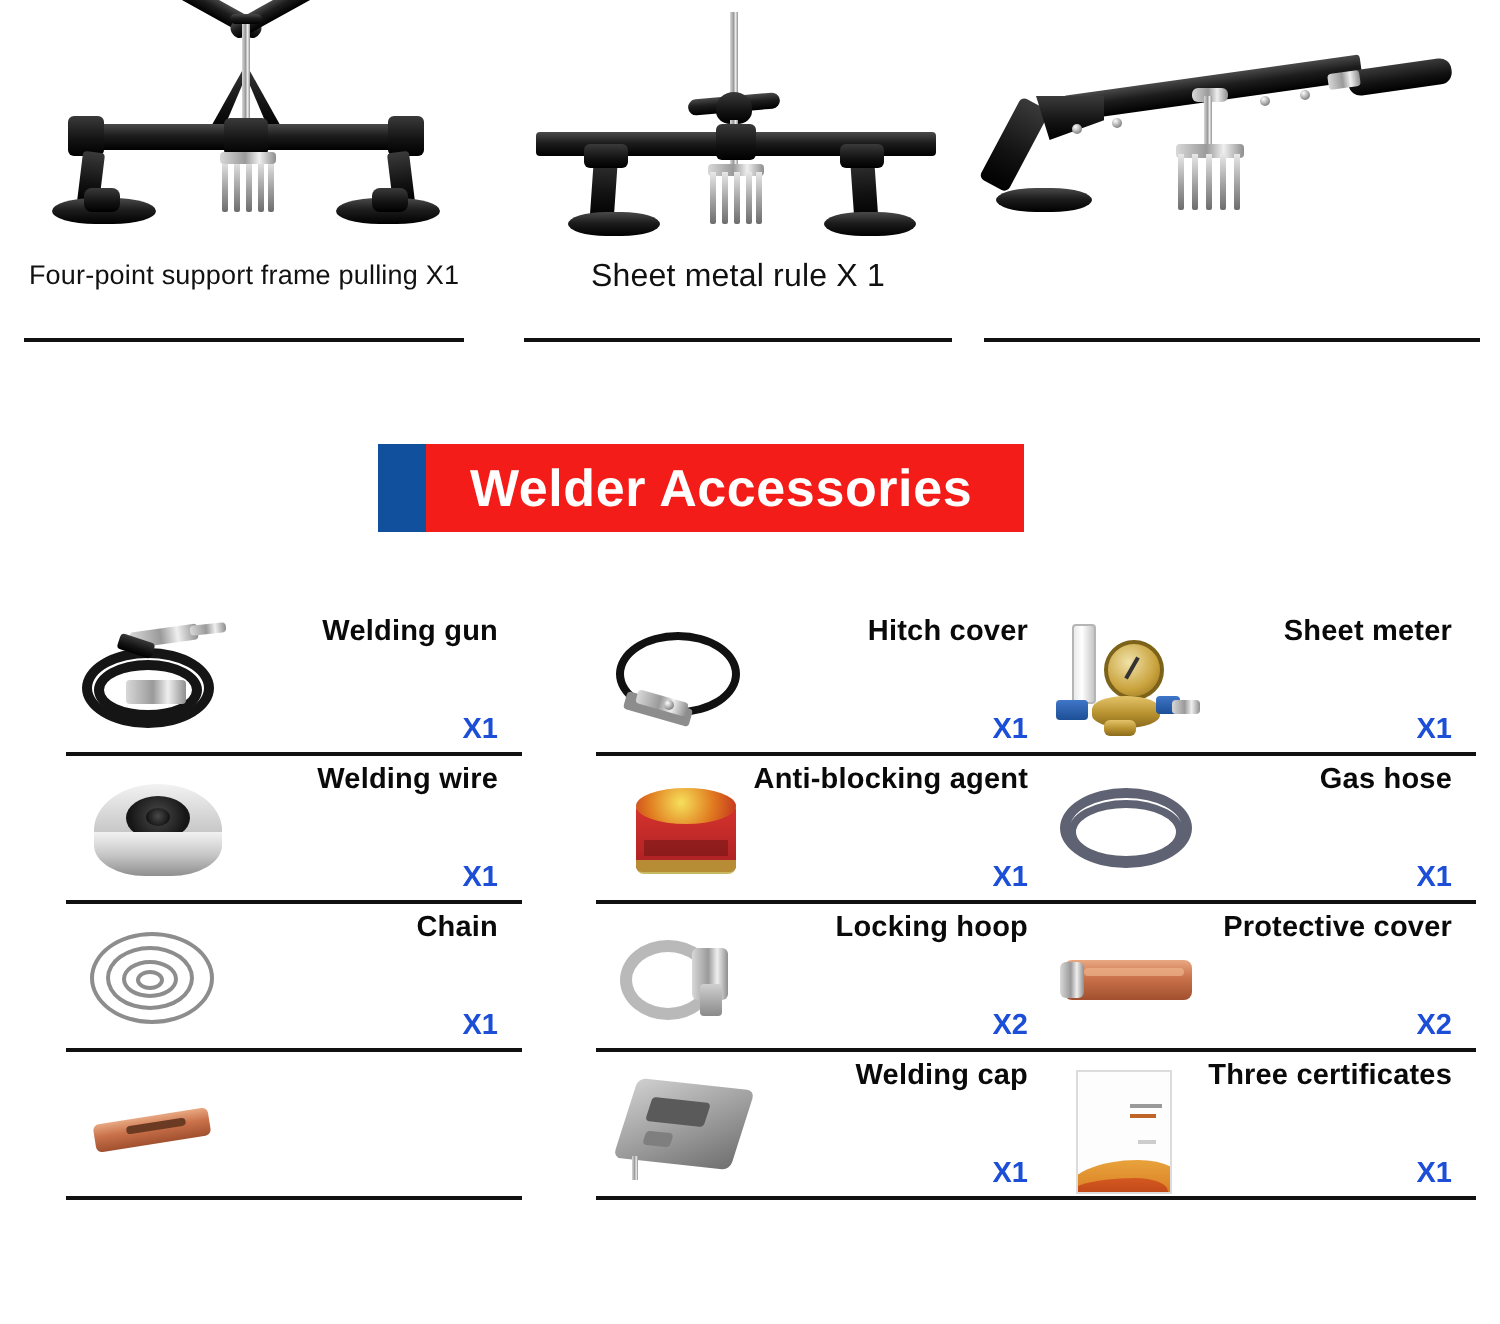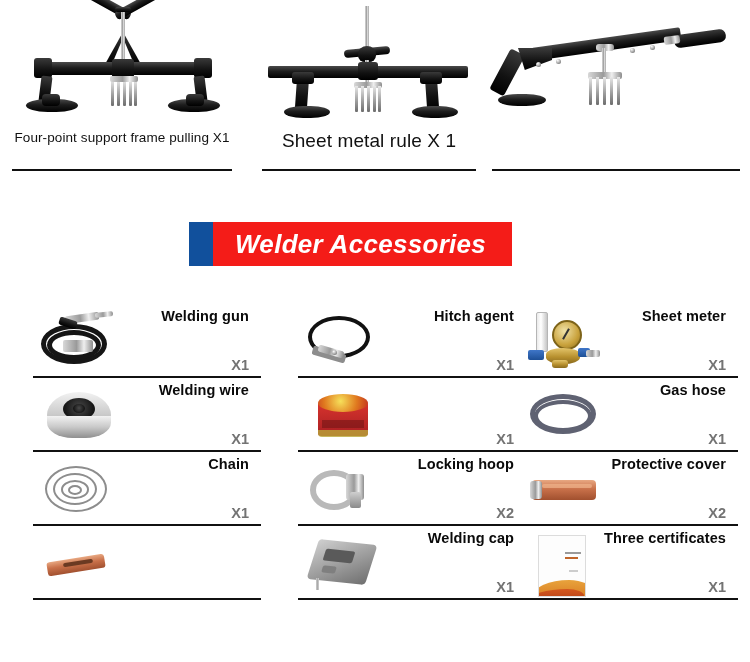--- a/index.html
+++ b/index.html
@@ -14,21 +14,21 @@
   
   .tools-row { position: absolute; left: 0; top: 0; width: 620px; height: 180px; }
   .tool-cell { position: absolute; top: 4px; height: 172px; }
   .tool-cell.c1 { left: 12px;  width: 220px; }
   .tool-cell.c2 { left: 262px; width: 214px; }
   .tool-cell.c3 { left: 492px; width: 248px; }
 
   .tool-art { position: relative; width: 100%; height: 122px; }
   .tool-caption {
     position: absolute; left: 0; top: 126px; width: 100%;
-    text-align: center; font-size: 19px; color: #111; letter-spacing: .1px;
+    text-align: center; font-size: 16px; color: #111; letter-spacing: .1px;
     white-space: nowrap;
   }
   .tool-rule { position: absolute; left: 0; top: 165px; width: 100%; height: 2px; background: #1a1a1a; }
   .tool-cell.c1 .tool-caption { font-size: 13.5px; }
 
   
   .blk { position: absolute; background: linear-gradient(180deg,#4a4a4a 0%, #1d1d1d 45%, #000 100%); }
   .blk2 { position: absolute; background: linear-gradient(180deg,#3a3a3a 0%, #121212 60%, #000 100%); }
   .steel { position: absolute; background: linear-gradient(90deg,#d8d8d8,#9a9a9a 45%,#efefef 70%,#8e8e8e); }
   .rivet { position: absolute; width: 5px; height: 5px; border-radius: 50%;
@@ -62,21 +62,21 @@
   .acc-cell .cell-rule { position: absolute; left: 0; bottom: 0; width: 100%; height: 2px; background: #111; }
 
   .acc-thumb { position: absolute; left: 4px; top: 4px; width: 86px; height: 62px; }
   .acc-text { position: absolute; right: 12px; top: 2px; width: 140px; height: 66px; }
   .acc-name {
     font-size: 14.5px; font-weight: bold; color: #0a0a0a; text-align: right;
     line-height: 17px; letter-spacing: .1px;
   }
   .acc-qty {
     position: absolute; right: 0; bottom: 1px;
-    font-size: 14.5px; font-weight: bold; color: #737373; text-align: center;
+    font-size: 14.5px; font-weight: bold; color: #1d4ed8; text-align: center;
   }
   .acc-cell.two-line .acc-qty { bottom: 1px; }
 
   
   .t { position: absolute; }
 
   
   .wg-cable { position: absolute; border: 5px solid #151515; border-radius: 50%; }
   
   .sp-outer { position: absolute; border-radius: 50%;
@@ -228,21 +228,21 @@
             <i style="left:28px;"></i>
         </div>
       </div>
       <div class="tool-rule" style="background: rgb(17, 17, 17);"></div>
     </div>
   </div>
 
   <div class="banner">
     <div class="banner-blue" style="background: rgb(17, 80, 156);"></div>
     <div class="banner-red" style="background: rgb(244, 28, 24);">
-      <span class="banner-title" style="color: rgb(255, 255, 255); font-style: italic;">Welder Accessories</span>
+      <span class="banner-title" style="color: rgb(255, 255, 255);">Welder Accessories</span>
     </div>
   </div>
 
   <div class="acc-grid">
 
     <div class="acc-col k0">
 
       <div class="acc-cell">
         <div class="acc-thumb">
           <div class="wg-cable" style="left:4px; top:14px; width:66px; height:40px;"></div>
@@ -299,34 +299,35 @@
     <div class="acc-col k1">
 
       <div class="acc-cell">
         <div class="acc-thumb">
           <div class="hw" style="left:6px; top:6px; width:62px; height:42px;"></div>
           <div class="blk2" style="left:10px; top:40px; width:34px; height:9px; transform:rotate(16deg); border-radius:2px; background:#8d8d8d;"></div>
           <div class="steel" style="left:16px; top:38px; width:26px; height:7px; transform:rotate(16deg); border-radius:2px;"></div>
           <div class="rivet" style="left:30px; top:40px;"></div>
         </div>
         <div class="acc-text">
-          <div class="acc-name">Hitch agent</div>
+          <div class="acc-name">Hitch cover</div>
           <div class="acc-qty">X1</div>
         </div>
         <div class="cell-rule" style="background: rgb(17, 17, 17);"></div>
       </div>
 
       <div class="acc-cell two-line">
         <div class="acc-thumb">
           <div class="can-body" style="left:16px; top:18px; width:50px; height:34px;"></div>
           <div class="can-top" style="left:16px; top:10px; width:50px; height:18px;"></div>
           <div class="t" style="left:20px; top:36px; width:42px; height:8px; background:#6e1414; opacity:.55;"></div>
           <div class="t" style="left:16px; top:46px; width:50px; height:7px; background:#b9a83a; opacity:.8; border-radius:0 0 4px 4px;"></div>
         </div>
         <div class="acc-text">
+          <div class="acc-name">Anti-blocking agent</div>
           <div class="acc-qty">X1</div>
         </div>
         <div class="cell-rule" style="background: rgb(17, 17, 17);"></div>
       </div>
 
       <div class="acc-cell">
         <div class="acc-thumb">
           <div class="clamp" style="left:8px; top:12px; width:48px; height:40px;"></div>
           <div class="steel" style="left:44px; top:16px; width:18px; height:26px; border-radius:3px;"></div>
           <div class="blk2" style="left:48px; top:34px; width:11px; height:16px; border-radius:2px; background:linear-gradient(180deg,#cfcfcf,#8a8a8a);"></div>

